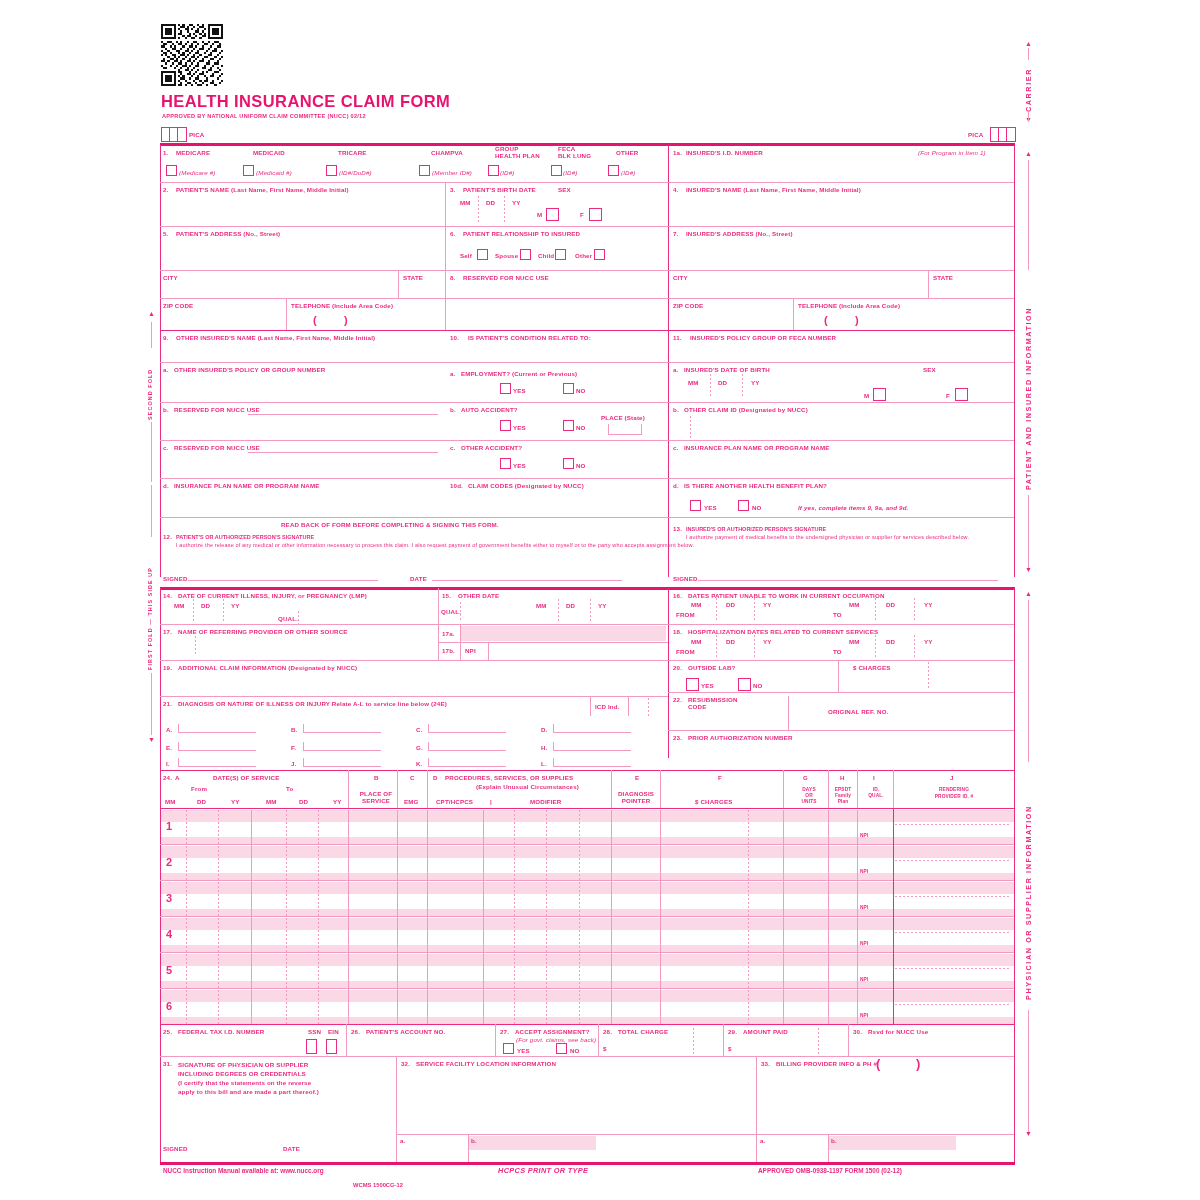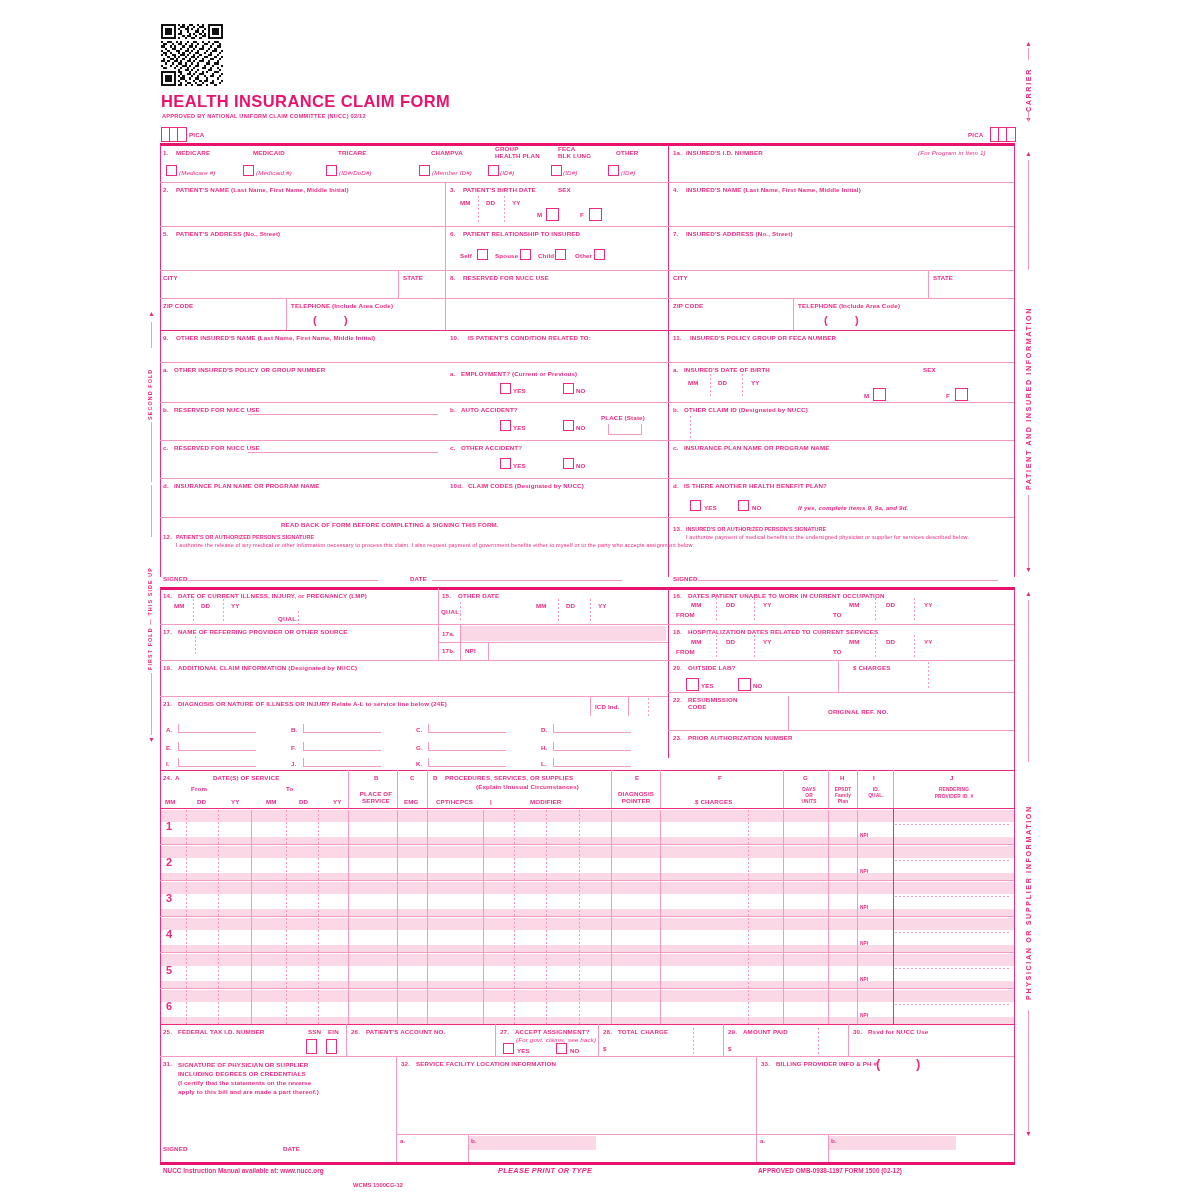--- a/index.html
+++ b/index.html
@@ -868,18 +868,18 @@
   <div class="lbl" style="left:778px;top:1046px;font-size:13px;">)</div>
   <div class="hl" style="left:618px;top:1124px;width:258px;"></div>
   <div class="lbl" style="left:622px;top:1127px;">a.</div>
   <div class="shade" style="left:690px;top:1126px;width:128px;height:14px;"></div>
   <div class="lbl" style="left:693px;top:1127px;">b.</div>
   <div class="vl" style="left:690px;top:1124px;height:28px;"></div>
 
   <div class="hl thick" style="left:22px;top:1152px;width:855px;"></div>
 
   <div class="foot" style="left:25px;top:1157px;">NUCC Instruction Manual available at: www.nucc.org</div>
-  <div class="foot b" style="left:360px;top:1156px;">PLEASE PRINT OR TYPE</div>
+  <div class="foot b" style="left:360px;top:1156px;">HCPCS PRINT OR TYPE</div>
   <div class="foot" style="left:620px;top:1157px;">APPROVED OMB-0938-1197 FORM 1500 (02-12)</div>
   <div class="foot" style="left:215px;top:1172px;font-size:5.8px;">WCMS 1500CG-12</div>
 
 </div>
 </div>
 
 </body></html>

